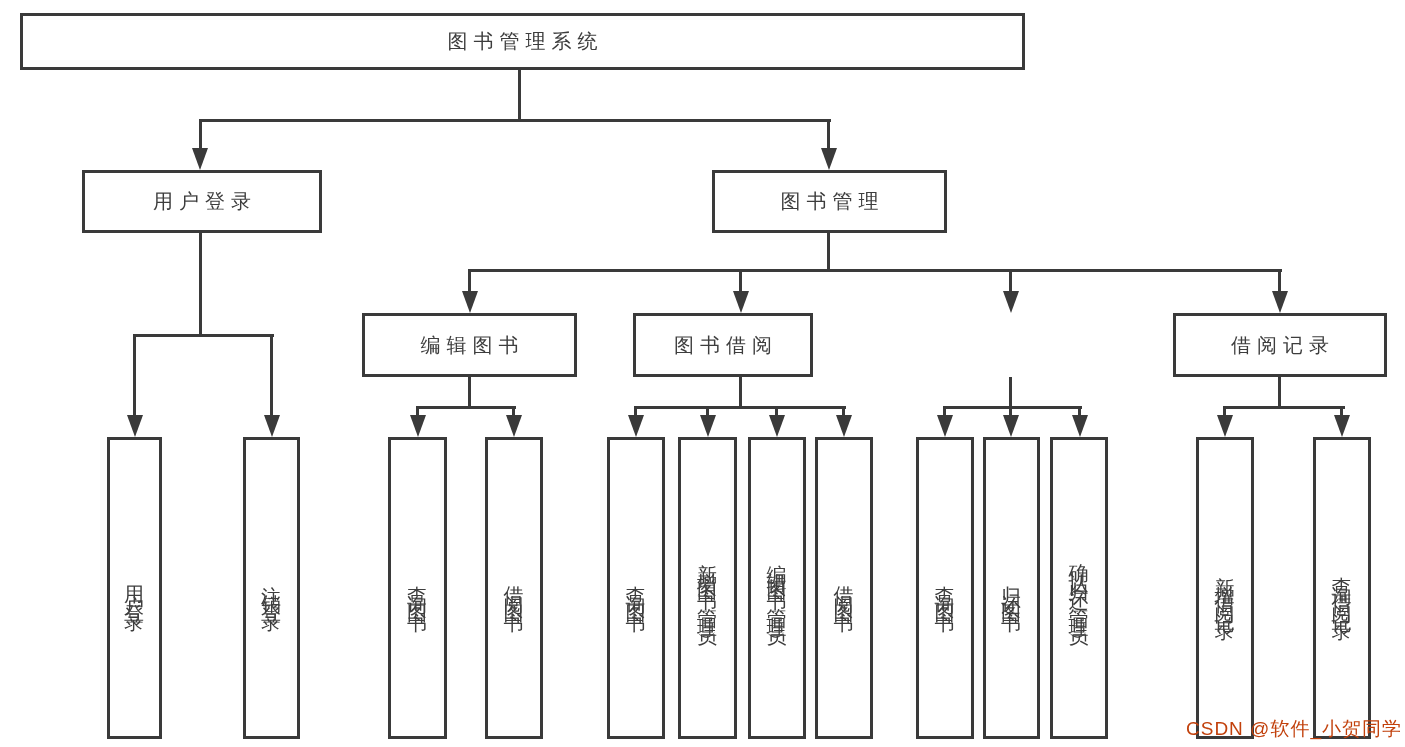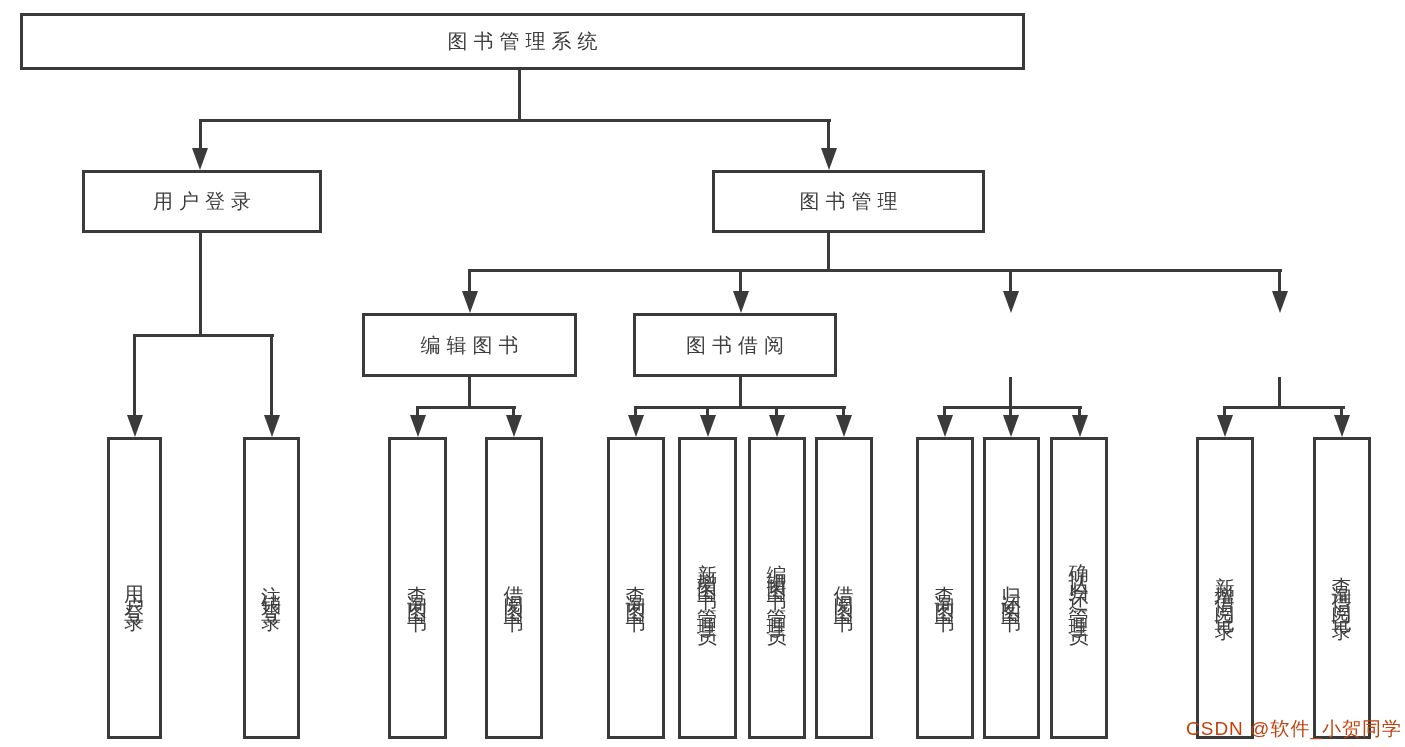--- a/index.html
+++ b/index.html
@@ -44,21 +44,21 @@
   <div class="line vl" style="left:518px;top:70px;height:51px;"></div>
   <div class="line hl" style="left:199px;top:119px;width:632px;"></div>
   <div class="line vl" style="left:199px;top:119px;height:31px;"></div>
   <div class="arrow" style="left:192px;top:148px;"></div>
   <div class="line vl" style="left:827px;top:119px;height:31px;"></div>
   <div class="arrow" style="left:821px;top:148px;"></div>
 
   <div class="box hbox" style="left:82px;top:170px;width:240px;height:63px;">
     <span class="lbl">用户登录</span>
   </div>
-  <div class="box hbox" style="left:712px;top:170px;width:273px;height:63px;">
+  <div class="box hbox" style="left:712px;top:170px;width:235px;height:63px;">
     <span class="lbl">图书管理</span>
   </div>
 
   <div class="line vl" style="left:199px;top:233px;height:103px;"></div>
   <div class="line hl" style="left:133px;top:334px;width:141px;"></div>
   <div class="line vl" style="left:133px;top:334px;height:82px;"></div>
   <div class="arrow" style="left:127px;top:415px;"></div>
   <div class="line vl" style="left:270px;top:334px;height:82px;"></div>
   <div class="arrow" style="left:264px;top:415px;"></div>
 
@@ -69,22 +69,25 @@
   <div class="line vl" style="left:739px;top:269px;height:24px;"></div>
   <div class="arrow" style="left:733px;top:291px;"></div>
   <div class="line vl" style="left:1009px;top:269px;height:24px;"></div>
   <div class="arrow" style="left:1003px;top:291px;"></div>
   <div class="line vl" style="left:1278px;top:269px;height:24px;"></div>
   <div class="arrow" style="left:1272px;top:291px;"></div>
 
   <div class="box hbox" style="left:362px;top:313px;width:215px;height:64px;">
     <span class="lbl">编辑图书</span>
   </div>
-  <div class="box hbox" style="left:633px;top:313px;width:204px;height:64px;">
+  <div class="box hbox" style="left:633px;top:313px;width:180px;height:64px;">
     <span class="lbl">图书借阅</span>
+  </div>
+  <div class="box hbox" style="left:1173px;top:313px;width:214px;height:64px;">
+    <span class="lbl">借阅记录</span>
   </div>
 
   <div class="line vl" style="left:468px;top:377px;height:31px;"></div>
   <div class="line hl" style="left:416px;top:406px;width:100px;"></div>
   <div class="line vl" style="left:416px;top:406px;height:11px;"></div>
   <div class="arrow" style="left:410px;top:415px;"></div>
   <div class="line vl" style="left:512px;top:406px;height:11px;"></div>
   <div class="arrow" style="left:506px;top:415px;"></div>
 
   <div class="line vl" style="left:739px;top:377px;height:31px;"></div>

